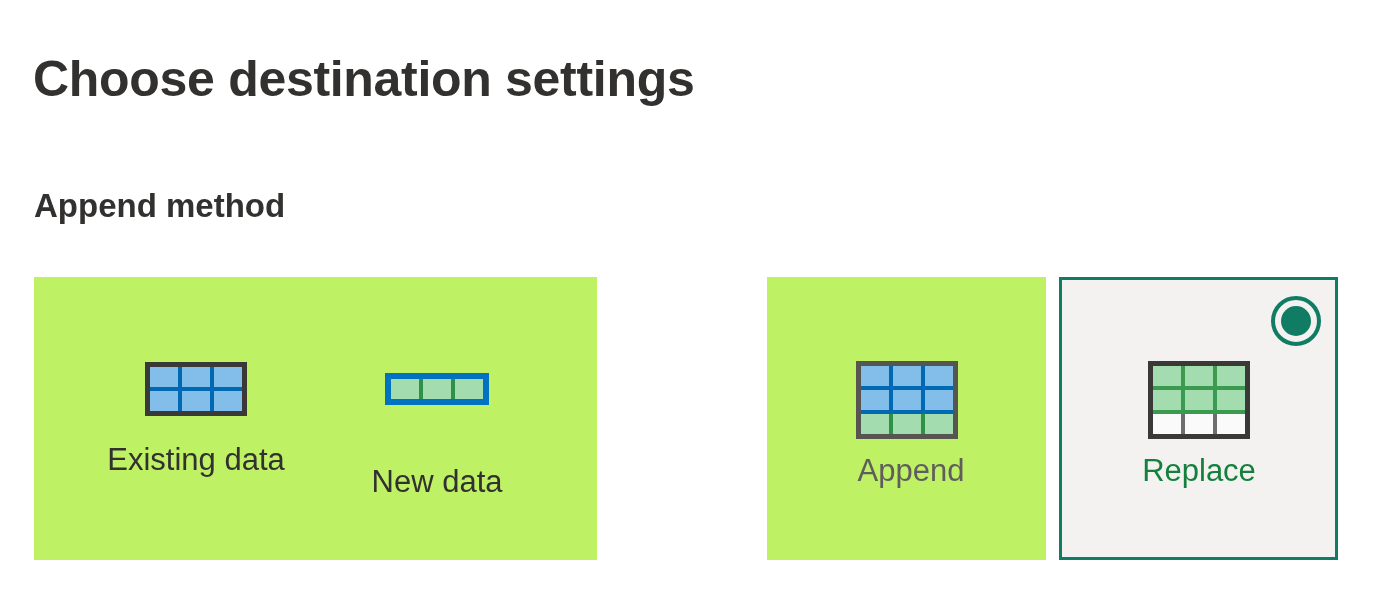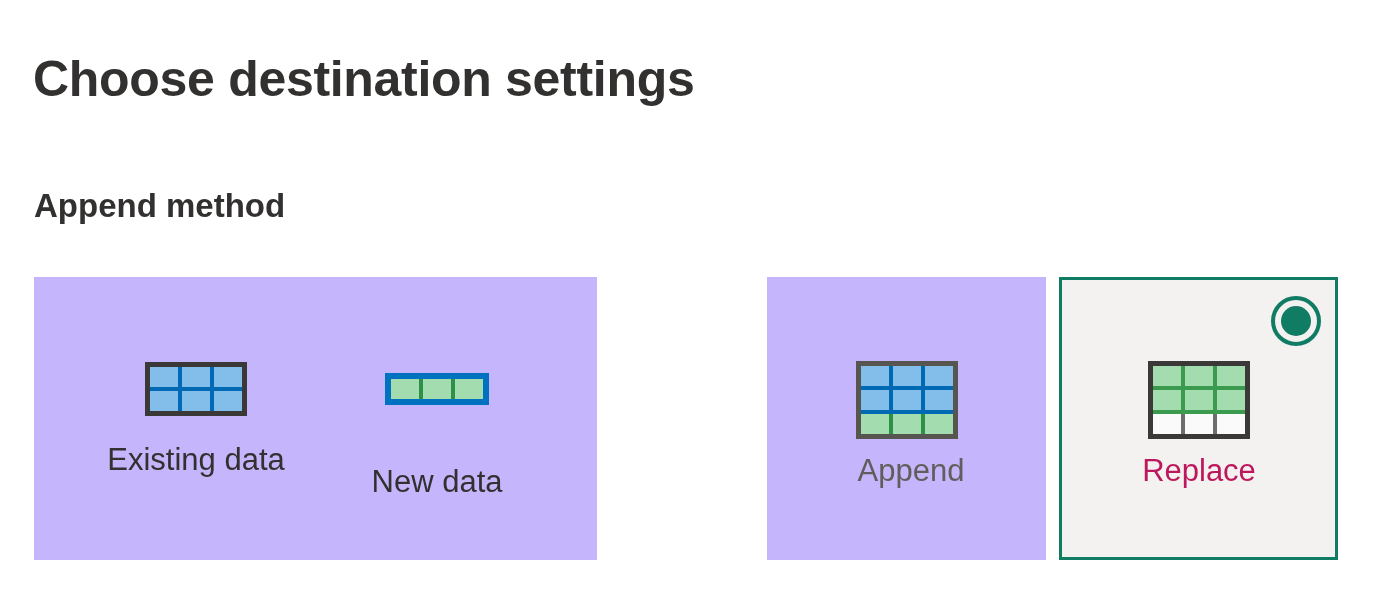--- a/index.html
+++ b/index.html
@@ -53,21 +53,21 @@
     left: 0;
     top: 277px;
     width: 1390px;
     height: 285px;
   }
 
   .panel {
     position: absolute;
     top: 0;
     height: 283px;
-    background: #c4b5fd;
+    background: #bef264;
     box-sizing: border-box;
   }
 
   .panel-source   { left: 34px;   width: 563px; }
   .panel-append   { left: 767px;  width: 279px; }
   .panel-replace  {
     left: 1059px;
     width: 279px;
     border: 3px solid #107c63;
     background: #f3f2f1;
@@ -94,21 +94,21 @@
   }
 
   .caption {
     font-size: 31px;
     line-height: 1.2;
     color: #323130;
     white-space: nowrap;
     font-weight: normal;
   }
   .caption.muted    { color: #605e5c; margin-left: 8px; }
-  .caption.selected { color: #be185d; }
+  .caption.selected { color: #15803d; }
 
   
   .grid-icon {
     display: grid;
     box-sizing: content-box;
   }
   .grid-icon .cell { width: 100%; height: 100%; }
 
   
   .icon-existing {

